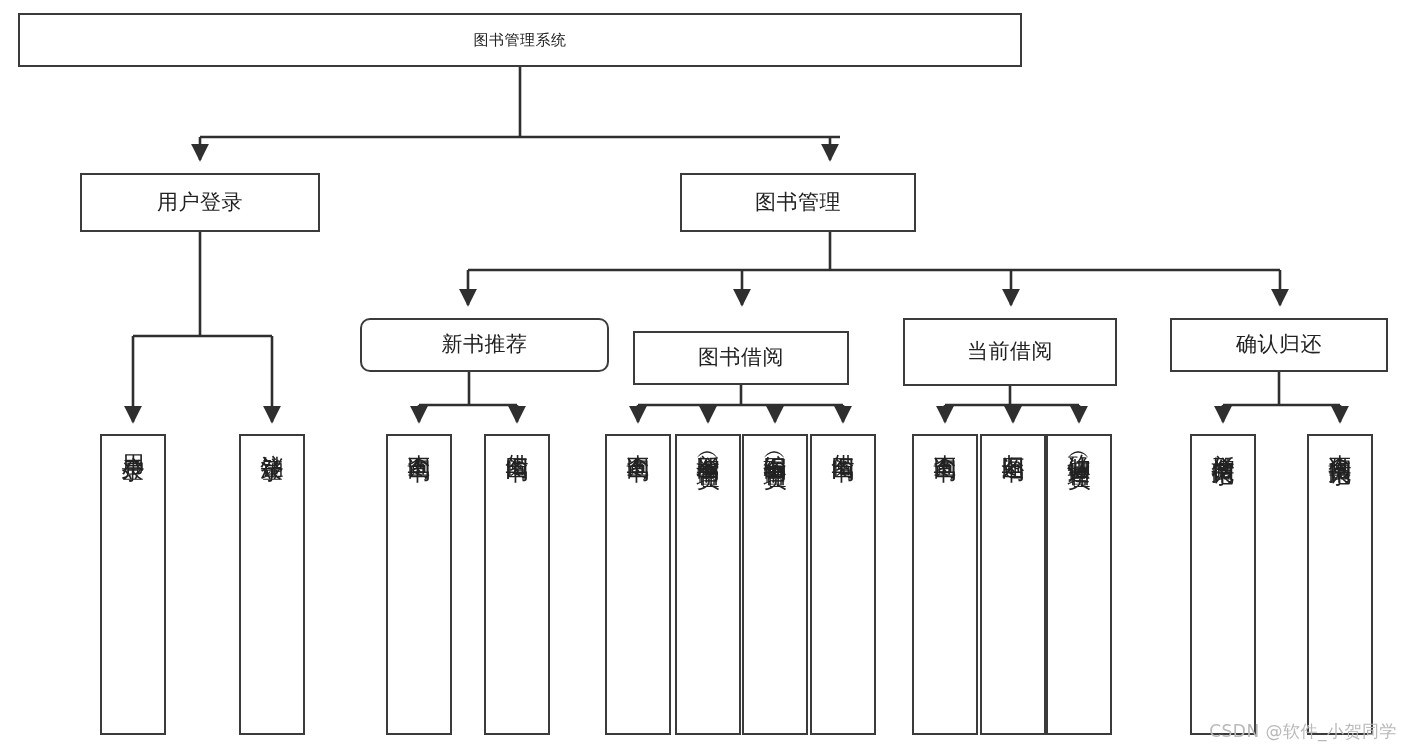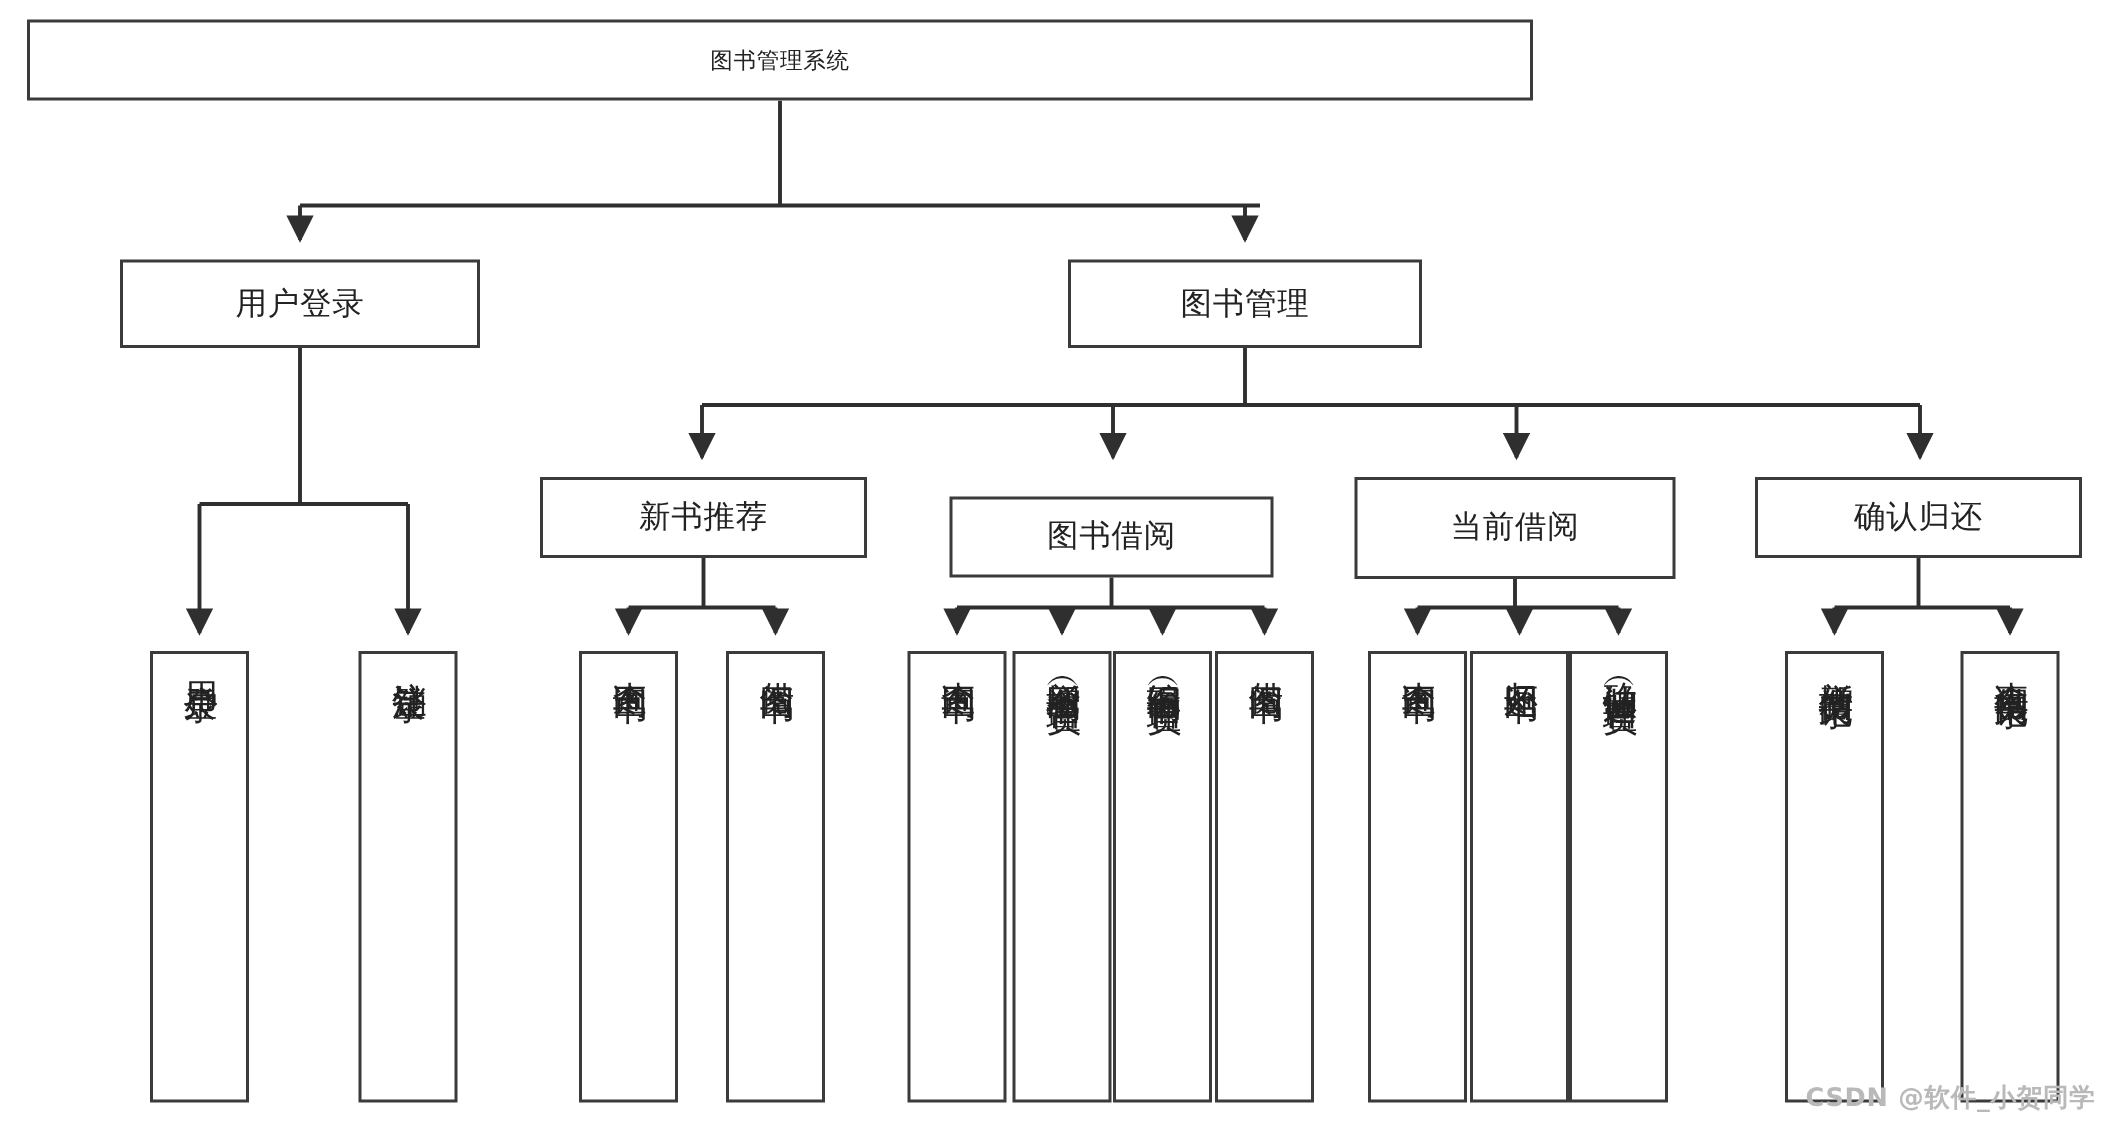--- a/index.html
+++ b/index.html
@@ -68,21 +68,20 @@
   }
   .watermark {
     position: absolute;
     right: 8px;
     bottom: 4px;
     font-size: 17px;
     color: #b9b9b9;
     letter-spacing: 0.5px;
     white-space: nowrap;
     z-index: 5;
-    font-weight: bold;
   }
 </style>
 </head>
 <body>
 
 <div id="canvas">
 
   <svg id="wires" viewBox="0 0 1405 747" xmlns="http://www.w3.org/2000/svg">
     <defs>
       <marker id="arrow" viewBox="0 0 10 10" refX="9" refY="5" markerWidth="7" markerHeight="7" orient="auto-start-reverse">
@@ -133,25 +132,25 @@
     </g>
   </svg>
 
   <div class="node h root" style="left:18px; top:13px; width:1004px; height:54px;">
     <span class="lbl">图书管理系统</span>
   </div>
 
   <div class="node h" style="left:80px; top:173px; width:240px; height:59px;">
     <span class="lbl">用户登录</span>
   </div>
-  <div class="node h" style="left:712px; top:173px; width:236px; height:59px;">
+  <div class="node h" style="left:680px; top:173px; width:236px; height:59px;">
     <span class="lbl">图书管理</span>
   </div>
 
-  <div class="node h" style="left:360px; top:318px; width:218px; height:54px;">
+  <div class="node h" style="left:360px; top:318px; width:249px; height:54px;border-radius:10px;">
     <span class="lbl">新书推荐</span>
   </div>
   <div class="node h" style="left:633px; top:318px; width:216px; height:54px;margin-top:13px;">
     <span class="lbl">图书借阅</span>
   </div>
   <div class="node h" style="left:903px; top:318px; width:214px; height:68px;">
     <span class="lbl">当前借阅</span>
   </div>
   <div class="node h" style="left:1170px; top:318px; width:218px; height:54px;">
     <span class="lbl">确认归还</span>

